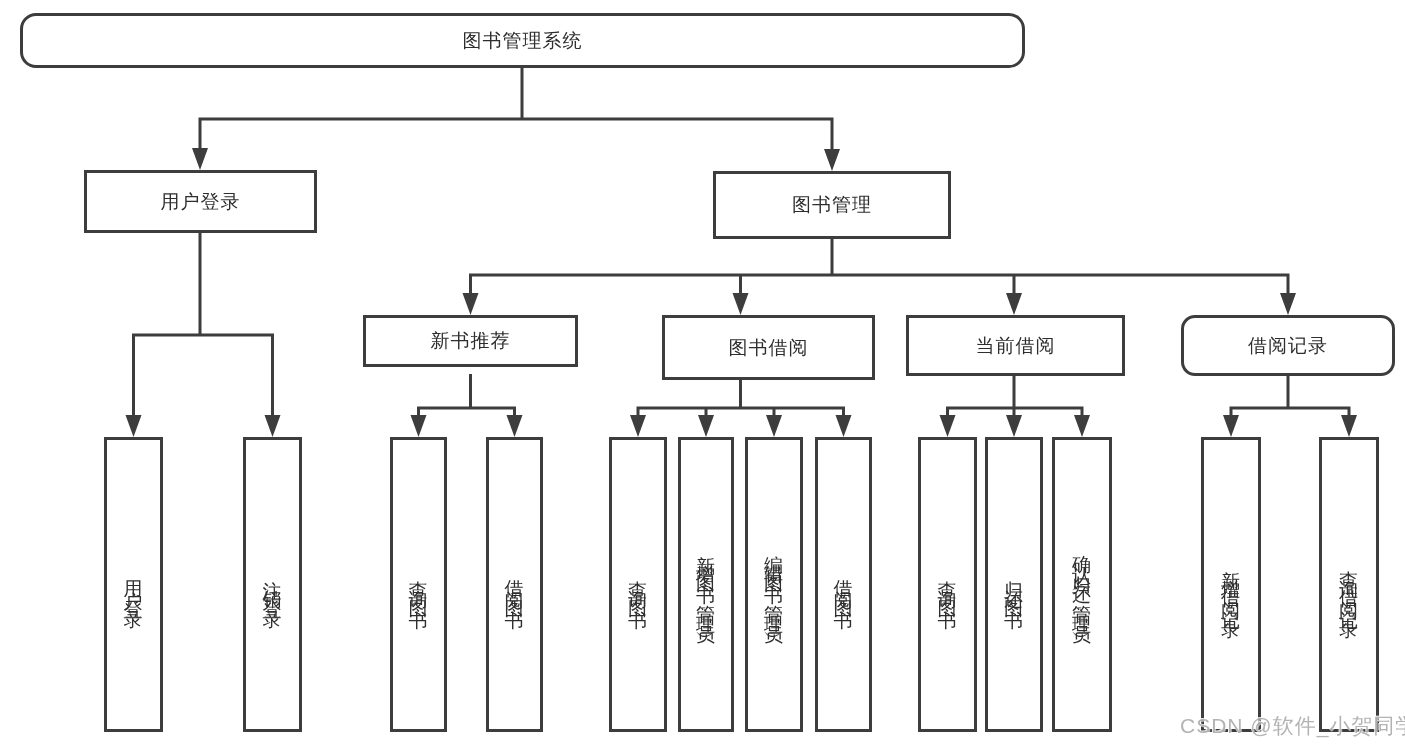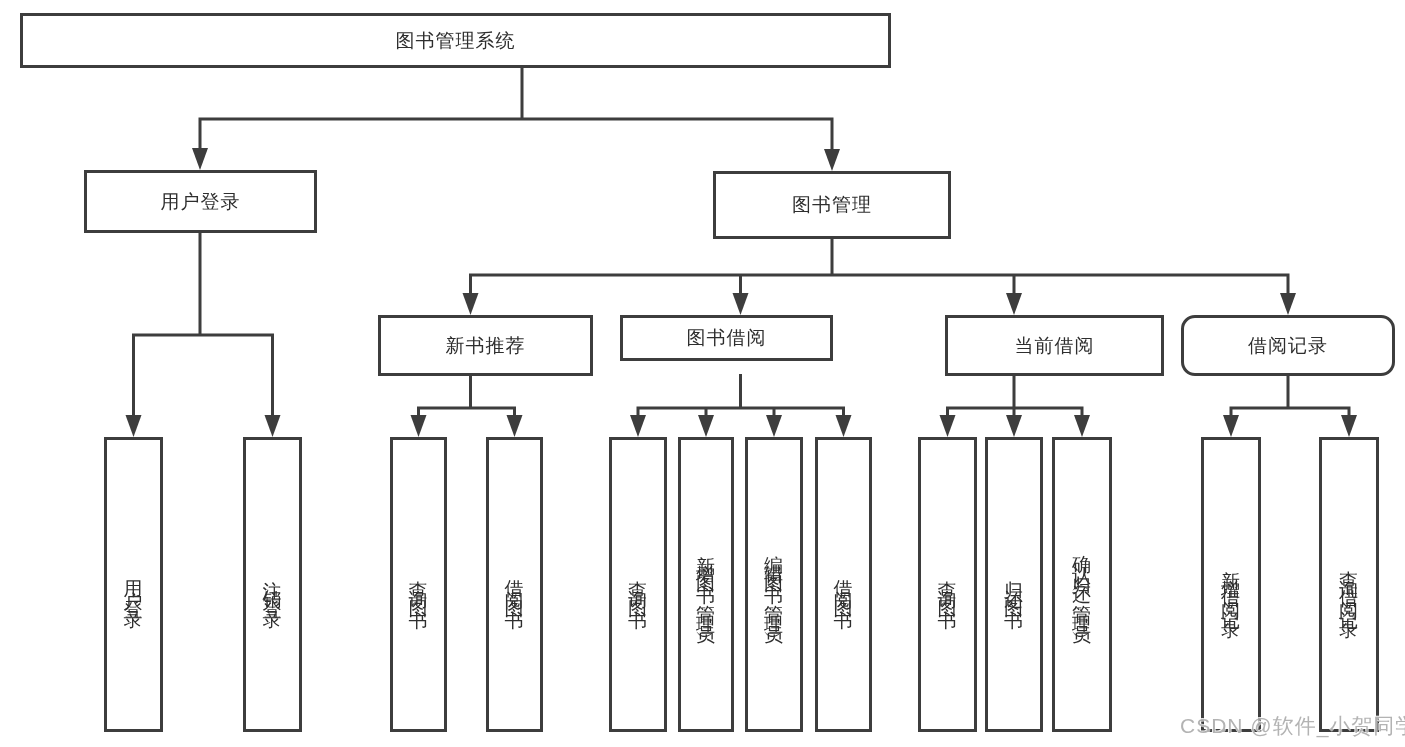--- a/index.html
+++ b/index.html
@@ -87,38 +87,38 @@
       <polygon points="766,415 782,415 774,437"></polygon>
       <polygon points="835.5,415 851.5,415 843.5,437"></polygon>
       <polygon points="939.5,415 955.5,415 947.5,437"></polygon>
       <polygon points="1006,415 1022,415 1014,437"></polygon>
       <polygon points="1074,415 1090,415 1082,437"></polygon>
       <polygon points="1223,415 1239,415 1231,437"></polygon>
       <polygon points="1341,415 1357,415 1349,437"></polygon>
     </g>
   </svg>
 
-  <div class="box hbox" style="left:20px; top:13px; width:871px; height:55px;">
+  <div class="box hbox" style="left:20px; top:13px; width:1005px; height:55px;border-radius:16px;">
     <span>图书管理系统</span>
   </div>
 
   <div class="box hbox" style="left:84px; top:170px; width:233px; height:63px;">
     <span>用户登录</span>
   </div>
   <div class="box hbox" style="left:713px; top:171px; width:238px; height:68px;">
     <span>图书管理</span>
   </div>
 
-  <div class="box hbox" style="left:378px; top:315px; width:215px; height:61px;text-align:right;">
+  <div class="box hbox" style="left:363px; top:315px; width:215px; height:52px;text-align:right;">
     <span>新书推荐</span>
   </div>
-  <div class="box hbox" style="left:620px; top:315px; width:213px; height:46px;">
+  <div class="box hbox" style="left:662px; top:315px; width:213px; height:65px;">
     <span>图书借阅</span>
   </div>
-  <div class="box hbox" style="left:906px; top:315px; width:219px; height:61px;margin-left:39px;">
+  <div class="box hbox" style="left:906px; top:315px; width:219px; height:61px;">
     <span>当前借阅</span>
   </div>
   <div class="box hbox" style="left:1181px; top:315px; width:214px; height:61px;border-radius:14px;">
     <span>借阅记录</span>
   </div>
 
   <div class="box vbox" style="left:104px; top:437px; width:59px; height:295px;">
     <span>用户登录</span>
   </div>
   <div class="box vbox" style="left:243px; top:437px; width:59px; height:295px;">

